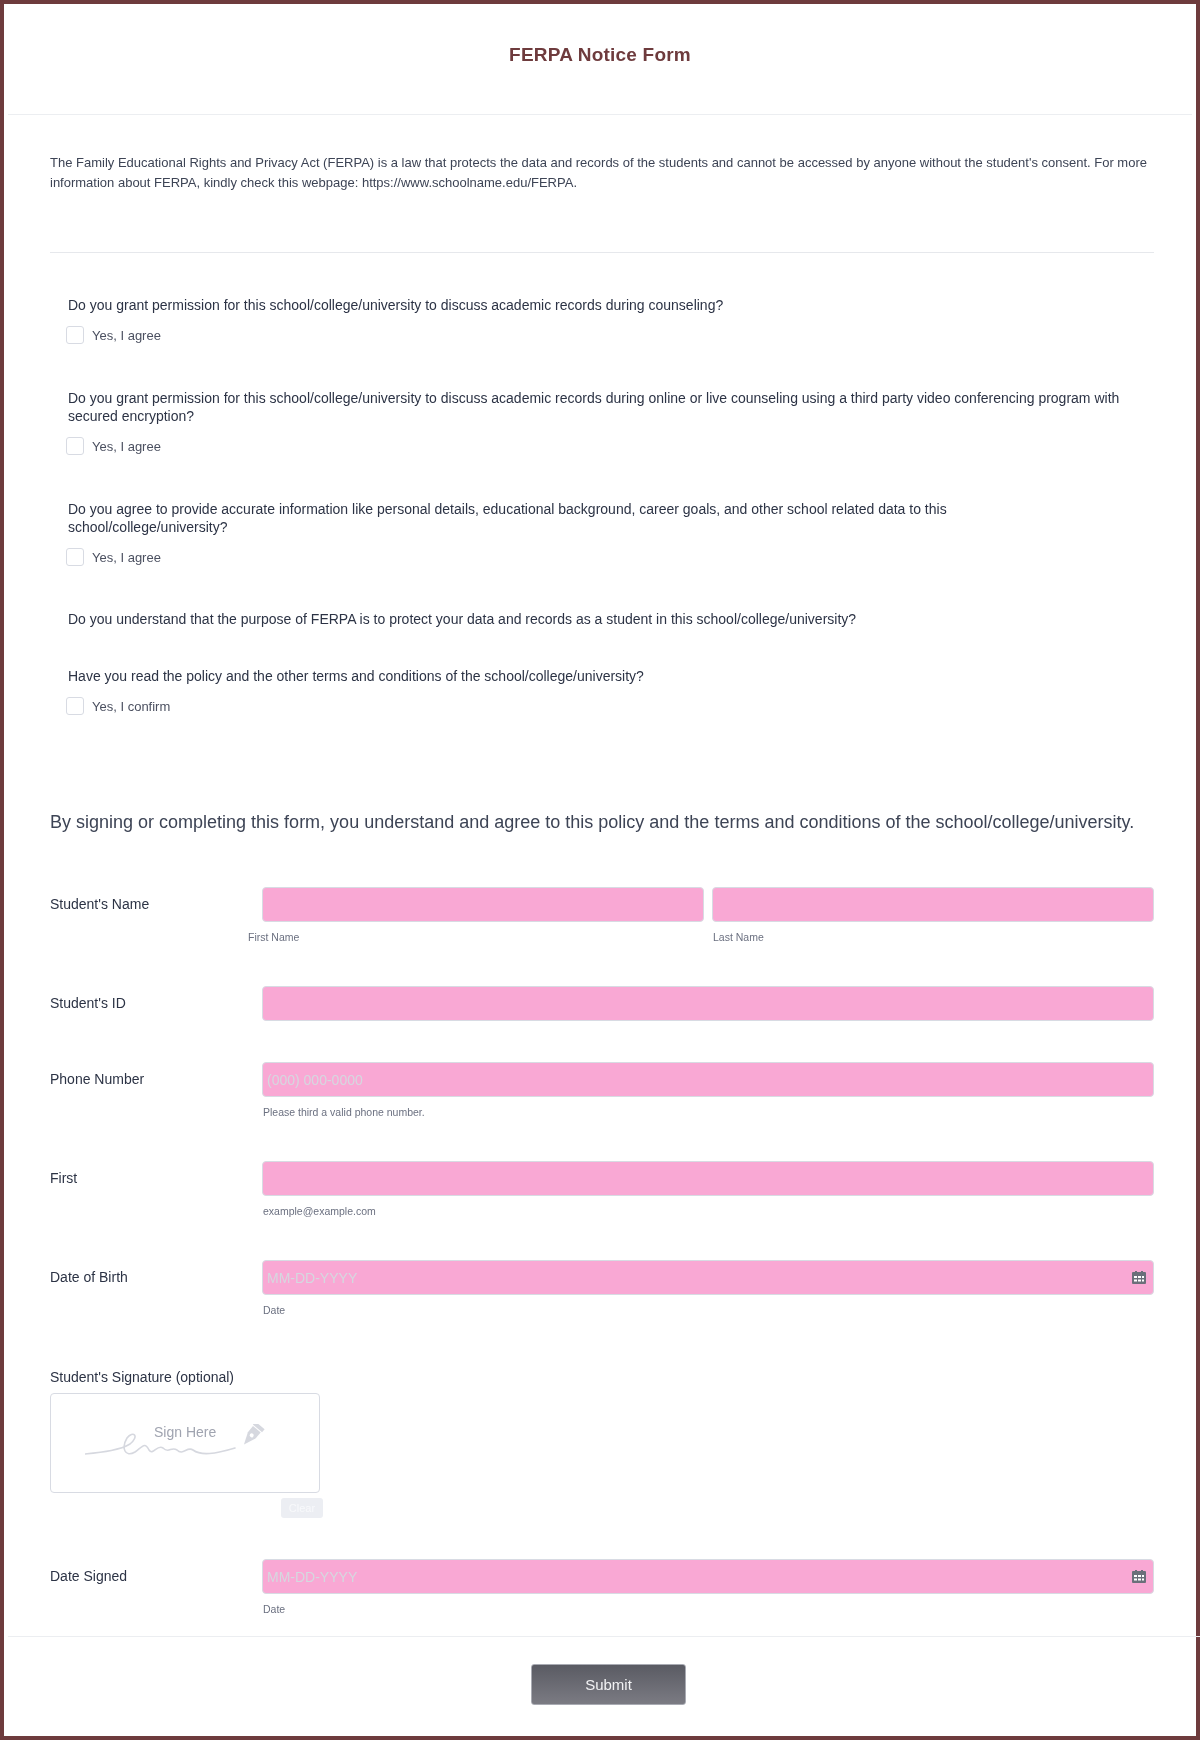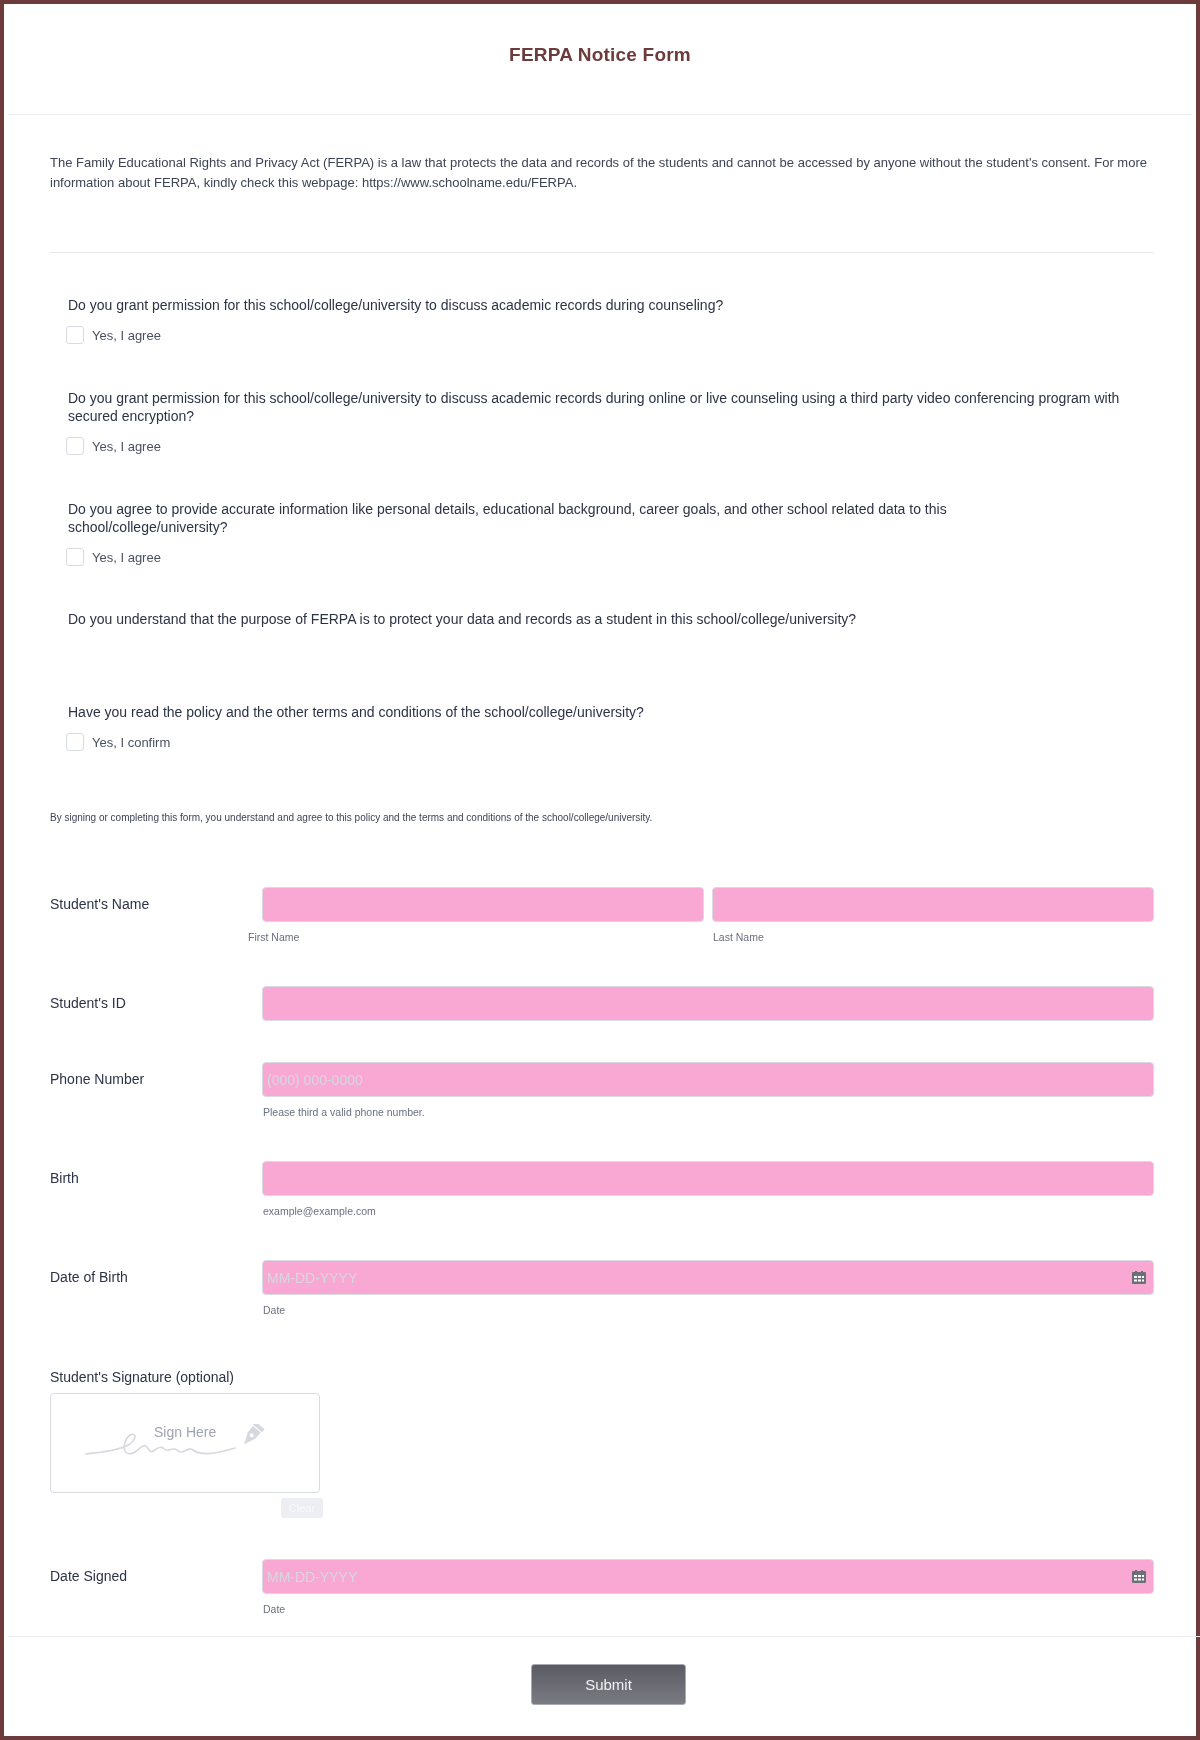--- a/index.html
+++ b/index.html
@@ -45,21 +45,21 @@
     .opt {
       display: flex; align-items: center; margin-top: 12px; margin-left: -2px;
       cursor: pointer;
     }
     .checkbox {
       width: 18px; height: 18px; border: 1px solid #d8dbe3; border-radius: 3px;
       background: #fff; margin-right: 8px;
     }
     .opt-label { font-size: 13px; color: #4b5060; }
     .policy {
-      position: absolute; left: 0; top: 697px; font-size: 10px; color: #3d4455;
+      position: absolute; left: 0; top: 697px; font-size: 18px; color: #3d4455;
     }
     .row { position: absolute; left: 0; width: 1104px; }
     .row-label {
       position: absolute; left: 0; font-size: 14px; color: #2c3345;
     }
     .input {
       position: absolute; height: 35px; border: 1px solid #d8dbe3; border-radius: 4px;
       background: #f9a8d4;
       font-family: "Liberation Sans", "DejaVu Sans", sans-serif;
       font-size: 14px; color: #2c3345; padding: 0 4px;
@@ -132,21 +132,21 @@
       <label class="opt">
         <span class="checkbox"></span>
         <span class="opt-label">Yes, I agree</span>
       </label>
     </div>
 
     <div class="question" style="top:495px;">
       <div class="q-text">Do you understand that the purpose of FERPA is to protect your data and records as a student in this school/college/university?</div>
     </div>
 
-    <div class="question" style="top:588px;">
+    <div class="question" style="top:552px;">
       <div class="q-text">Have you read the policy and the other terms and conditions of the school/college/university?</div>
       <label class="opt">
         <span class="checkbox"></span>
         <span class="opt-label">Yes, I confirm</span>
       </label>
     </div>
 
     <p class="policy">By signing or completing this form, you understand and agree to this policy and the terms and conditions of the school/college/university.</p>
 
     <div class="row" style="top:772px;">
@@ -162,21 +162,21 @@
       <input class="input" style="left: 212px; width: 892px;" value="">
     </div>
 
     <div class="row" style="top:947px;">
       <span class="row-label" style="top:9px;">Phone Number</span>
       <input class="input" style="left: 212px; width: 892px;" placeholder="(000) 000-0000">
       <span class="sublabel" style="left:213px; top:44px;">Please third a valid phone number.</span>
     </div>
 
     <div class="row" style="top:1046px;">
-      <span class="row-label" style="top:9px;">Birth</span>
+      <span class="row-label" style="top:9px;">First</span>
       <input class="input" style="left: 212px; width: 892px;" value="">
       <span class="sublabel" style="left:213px; top:44px;">example@example.com</span>
     </div>
 
     <div class="row" style="top:1145px;">
       <span class="row-label" style="top:9px;">Date of Birth</span>
       <input class="input" style="left: 212px; width: 892px;" placeholder="MM-DD-YYYY">
       <svg class="cal-icon" style="left:1082px; top:11px;" viewBox="0 0 14 13">
         <rect x="0" y="1" width="14" height="12" rx="1" fill="#6b6f7a"></rect>
         <rect x="3" y="0" width="2" height="3" fill="#6b6f7a"></rect>

